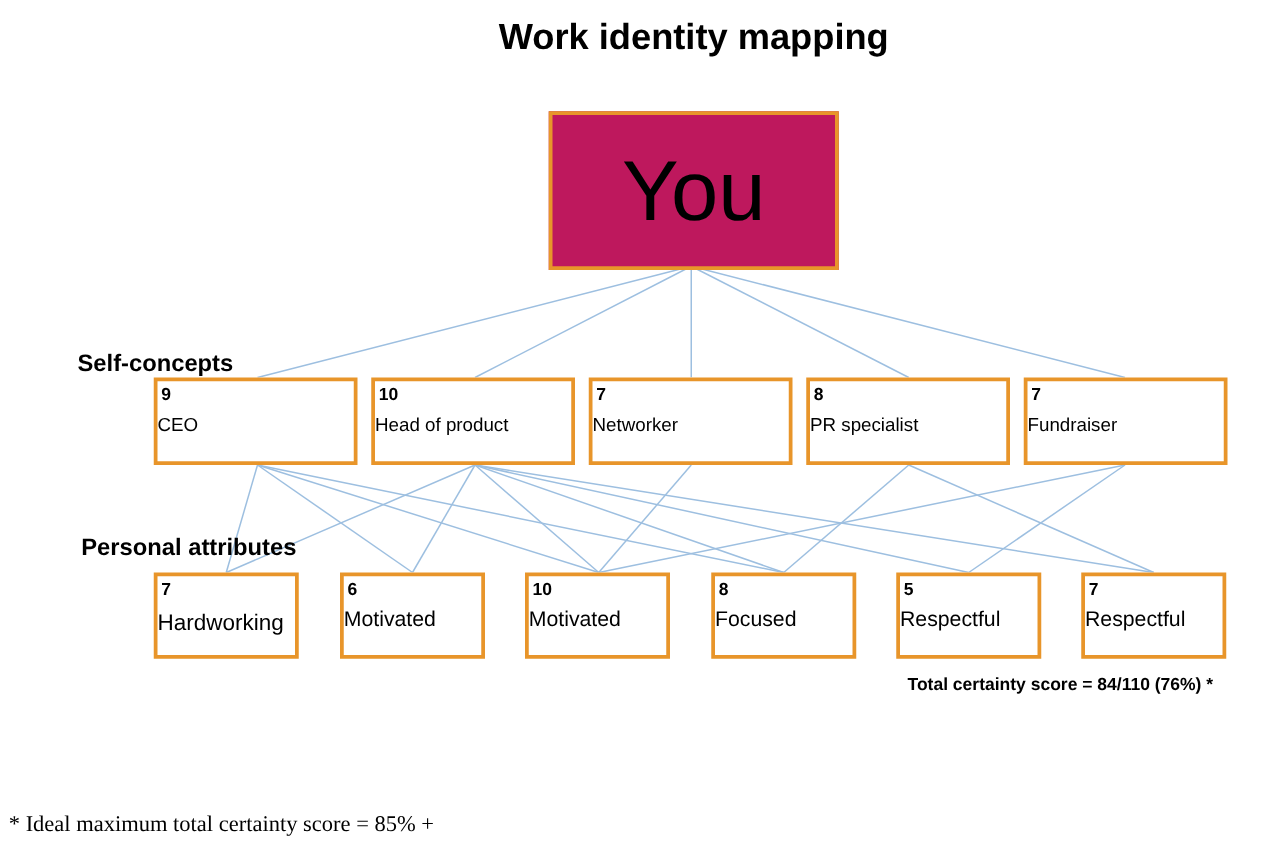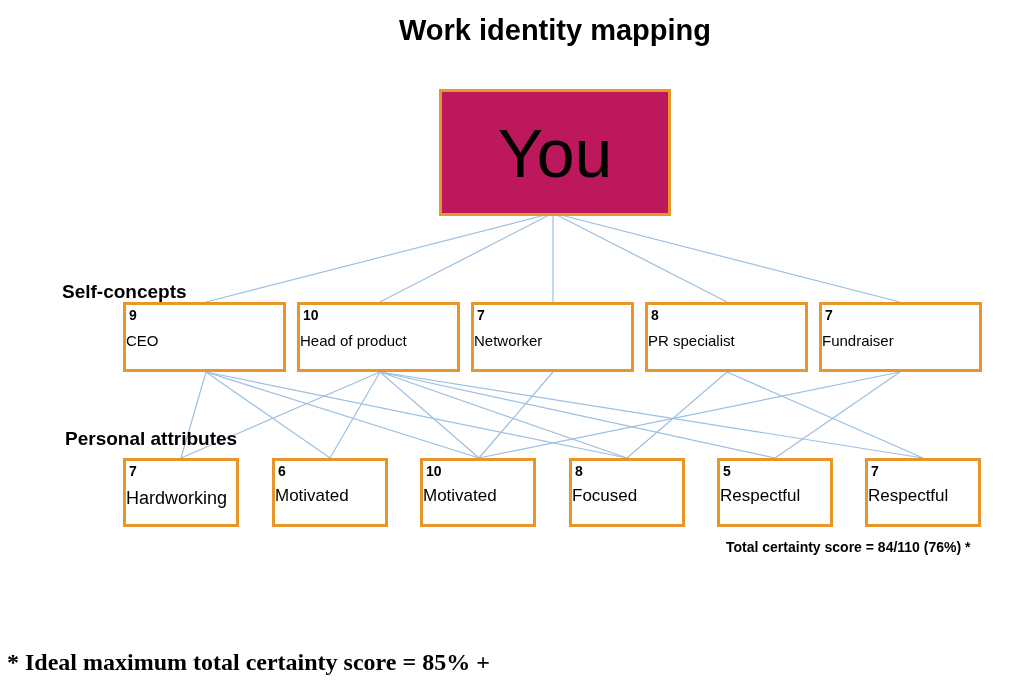--- a/index.html
+++ b/index.html
@@ -10,21 +10,21 @@
   .section-label { position: absolute; font-size: 19px; font-weight: bold; }
   .node { position: absolute; border: 3px solid #e8952a; background: #fff; box-sizing: border-box; }
   .node .score { position: absolute; left: 3px; top: 2px; font-size: 14px; font-weight: bold; }
   .node .label { position: absolute; left: 0; right: 0; }
   .sc { top: 302px; height: 70px; width: 163px; }
   .sc .label { top: 27px; font-size: 15px; }
   .pa { top: 458px; height: 69px; width: 116px; }
   .pa .label { top: 25px; font-size: 17px; }
   .pa .label.small { font-size: 18px; top: 27px; }
   .total { position: absolute; left: 726px; top: 539px; font-size: 14px; font-weight: bold; }
-  .footnote { position: absolute; left: 7px; top: 649px; font-family: "Liberation Serif", serif; font-size: 24px; font-weight: bold; }
+  .footnote { position: absolute; left: 7px; top: 649px; font-family: "Liberation Serif", serif; font-size: 18px; font-weight: normal; }
 </style>
 </head>
 <body>
 
 <svg id="lines">
     <line x1="553" y1="213" x2="206" y2="302" stroke="#9dbfe0" stroke-width="1.2"></line>
     <line x1="553" y1="213" x2="380" y2="302" stroke="#9dbfe0" stroke-width="1.2"></line>
     <line x1="553" y1="213" x2="553" y2="302" stroke="#9dbfe0" stroke-width="1.2"></line>
     <line x1="553" y1="213" x2="727" y2="302" stroke="#9dbfe0" stroke-width="1.2"></line>
     <line x1="553" y1="213" x2="900" y2="302" stroke="#9dbfe0" stroke-width="1.2"></line>

